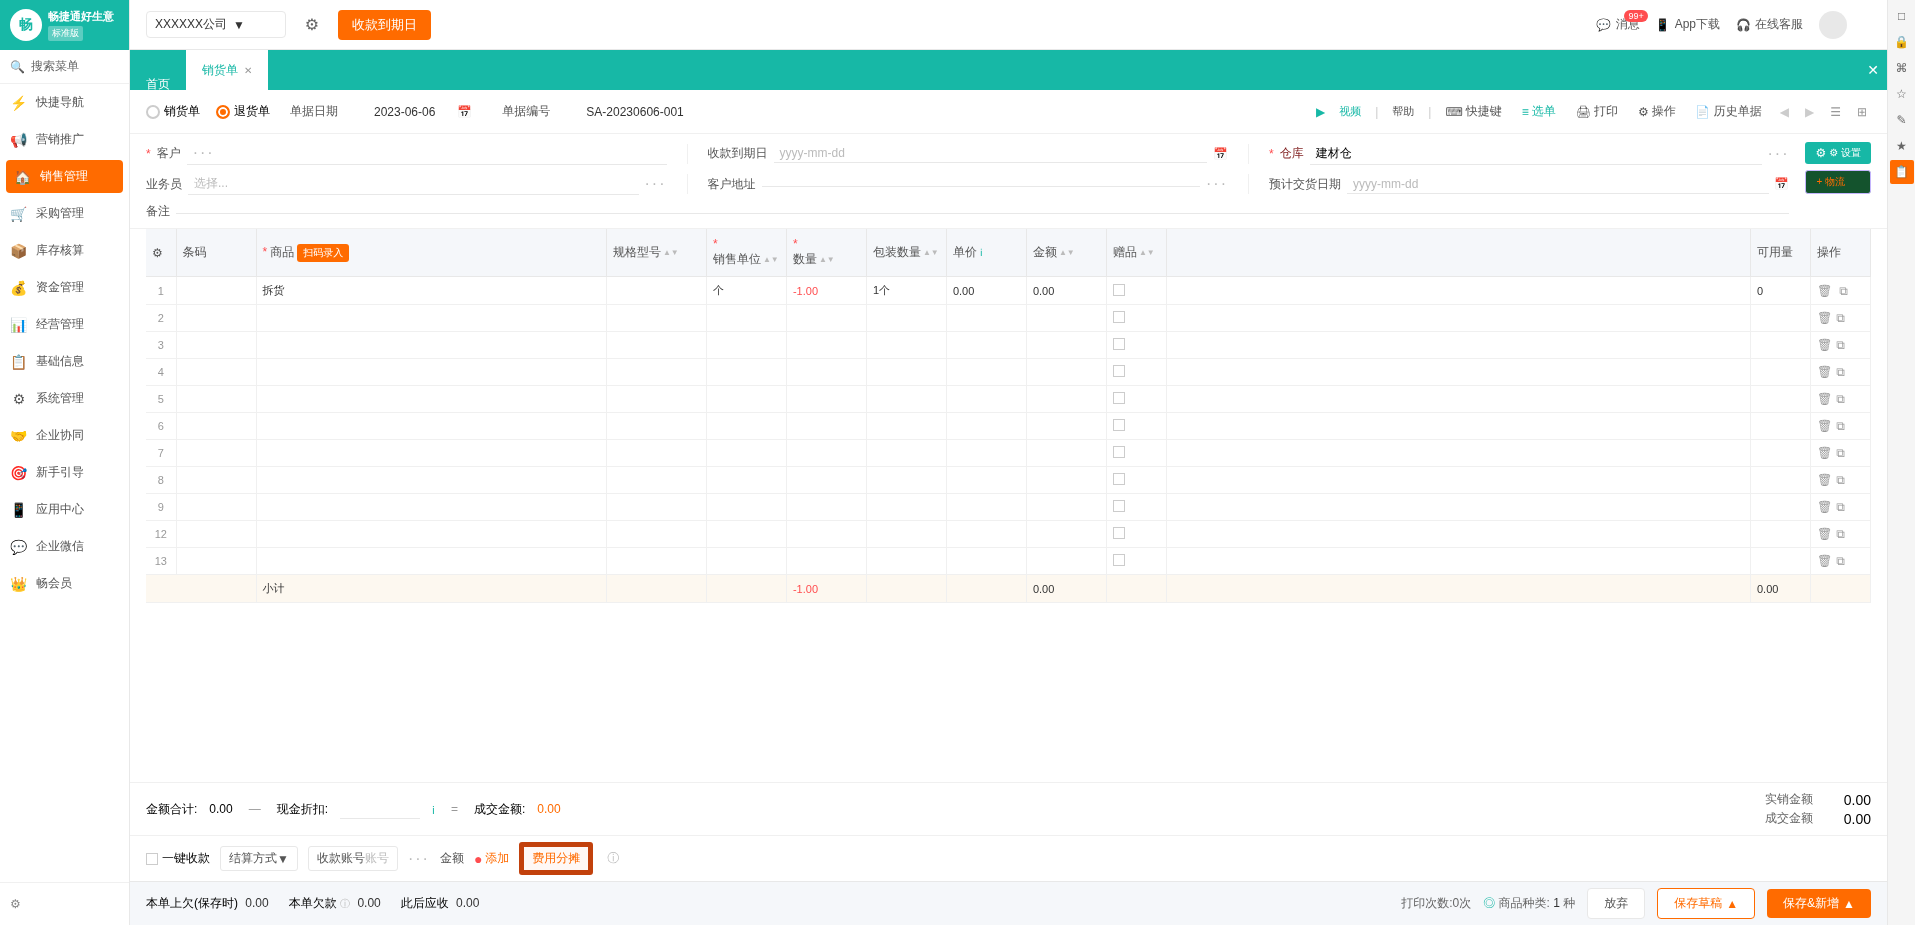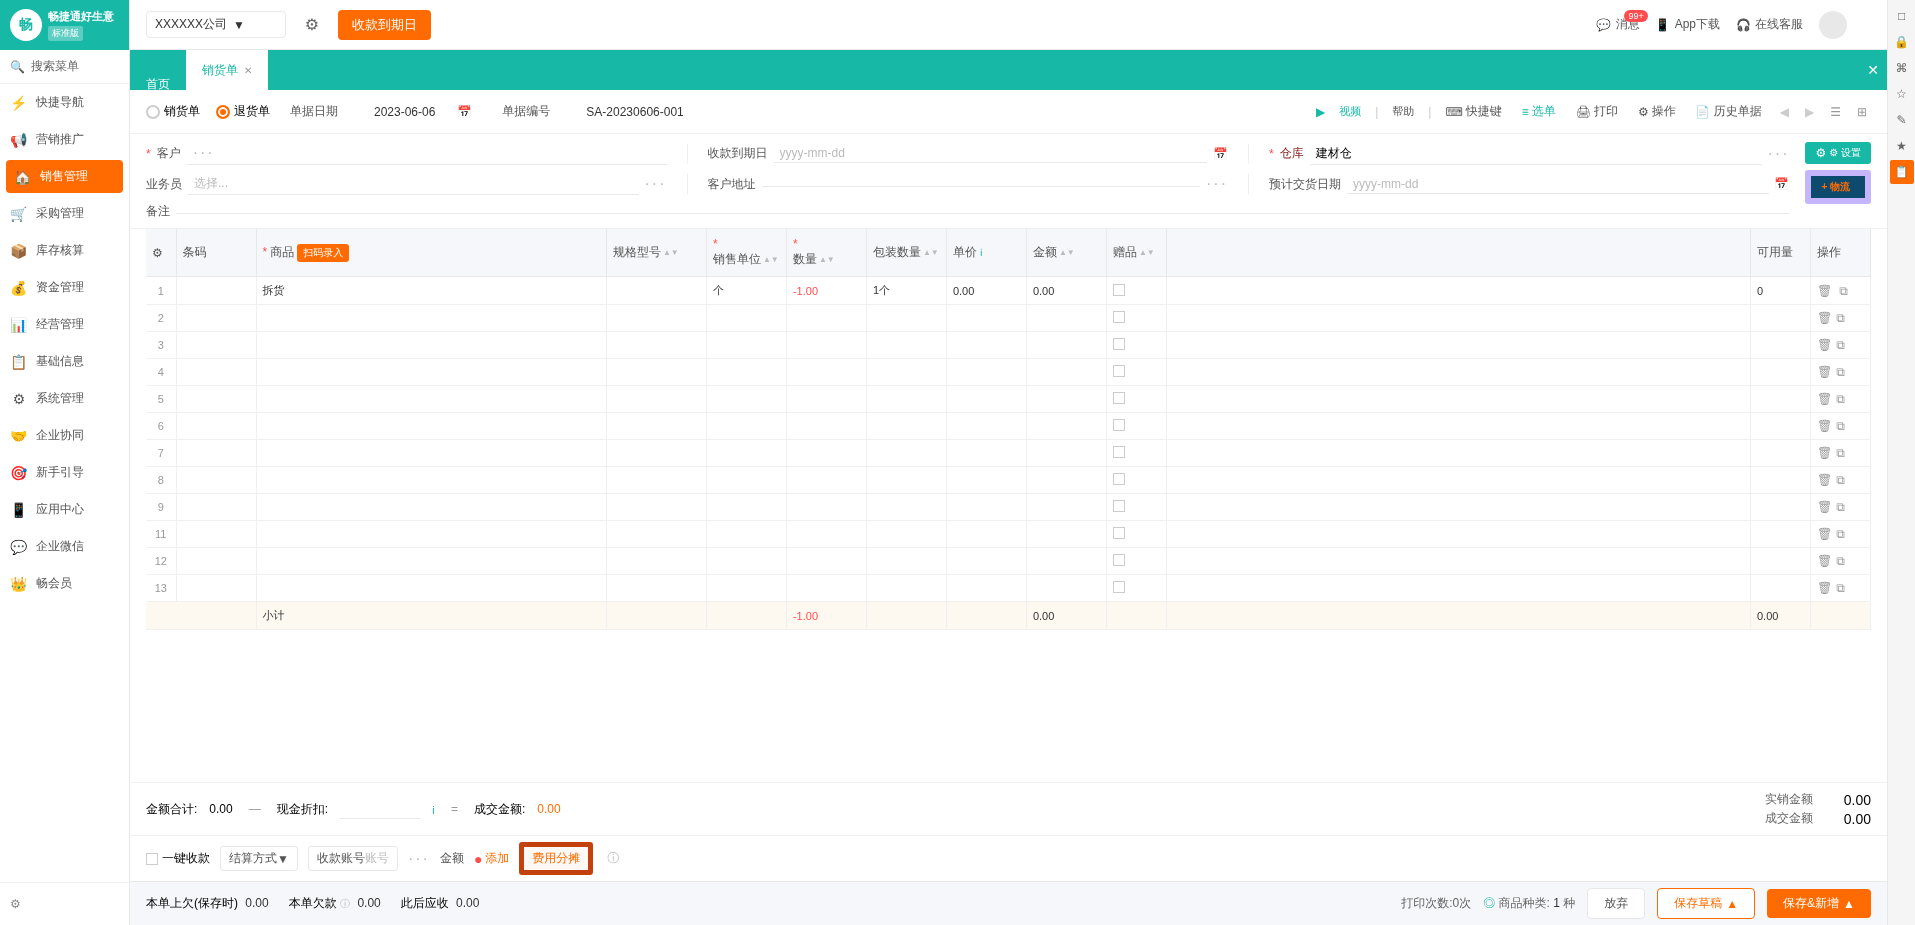--- a/index.html
+++ b/index.html
@@ -44,21 +44,21 @@
     .form-header { padding: 10px 16px; background: #fff; border-bottom: 1px solid #f0f0f0; display: flex; align-items: center; gap: 20px; }
     .form-type-radio { display: flex; align-items: center; gap: 16px; }
     .radio-item { display: flex; align-items: center; gap: 4px; cursor: pointer; }
     .radio-circle { width: 14px; height: 14px; border-radius: 50%; border: 2px solid #ccc; display: inline-block; }
     .radio-circle.active { border-color: #ff6b00; background: #ff6b00; box-shadow: 0 0 0 2px #fff inset; }
     .form-toolbar { margin-left: auto; display: flex; align-items: center; gap: 8px; }
     .toolbar-btn { display: flex; align-items: center; gap: 3px; color: #555; cursor: pointer; padding: 3px 6px; font-size: 11px; }
     .toolbar-btn-green { color: #17b8a6; }
     .field-label { color: #555; white-space: nowrap; min-width: 60px; }
     .btn-setting { background: #17b8a6; color: #fff; border: none; padding: 4px 10px; border-radius: 3px; cursor: pointer; font-size: 11px; display: flex; align-items: center; gap: 3px; }
-    .btn-logistics { background: #0c4a6e; color: #ff6b00; border: 6px solid #c4b5fd; padding: 4px 10px; border-radius: 3px; cursor: pointer; font-size: 11px; display: flex; align-items: center; gap: 3px; font-weight: bold; }
+    .btn-logistics { background: #14532d; color: #ff6b00; border: 1px solid #c4b5fd; padding: 4px 10px; border-radius: 3px; cursor: pointer; font-size: 11px; display: flex; align-items: center; gap: 3px; }
 
     
     .table-wrapper { flex: 1; overflow: auto; padding: 0 16px; }
     table { width: 100%; border-collapse: collapse; }
     thead tr { background: #f5f7fa; }
     th { padding: 8px 6px; text-align: left; font-weight: normal; color: #555; border-bottom: 1px solid #e8e8e8; border-right: 1px solid #e8e8e8; white-space: nowrap; font-size: 11px; }
     td { padding: 6px 6px; color: #333; border-bottom: 1px solid #f0f0f0; border-right: 1px solid #f0f0f0; font-size: 11px; }
     .row-num { color: #999; text-align: center; width: 24px; }
     .cell-red { color: #ff4d4f; }
     .scan-btn { background: #ff6b00; color: #fff; padding: 2px 6px; border-radius: 3px; font-size: 10px; cursor: pointer; border: none; }
@@ -542,35 +542,20 @@
               <td></td>
               <td></td>
               <td></td>
               <td></td>
               <td><span class="checkbox"></span></td>
               <td></td>
               <td></td>
               <td><span style="color:#999;cursor:pointer;margin-right:4px;">🗑</span><span style="color:#999;cursor:pointer;">⧉</span></td>
             </tr>
           <tr class="data-row">
-              <td class="row-num">11</td>
-              <td></td>
-              <td></td>
-              <td></td>
-              <td></td>
-              <td></td>
-              <td></td>
-              <td></td>
-              <td></td>
-              <td><span class="checkbox"></span></td>
-              <td></td>
-              <td></td>
-              <td><span style="color:#999;cursor:pointer;margin-right:4px;">🗑</span><span style="color:#999;cursor:pointer;">⧉</span></td>
-            </tr>
-          <tr class="data-row">
               <td class="row-num">12</td>
               <td></td>
               <td></td>
               <td></td>
               <td></td>
               <td></td>
               <td></td>
               <td></td>
               <td></td>
               <td><span class="checkbox"></span></td>

